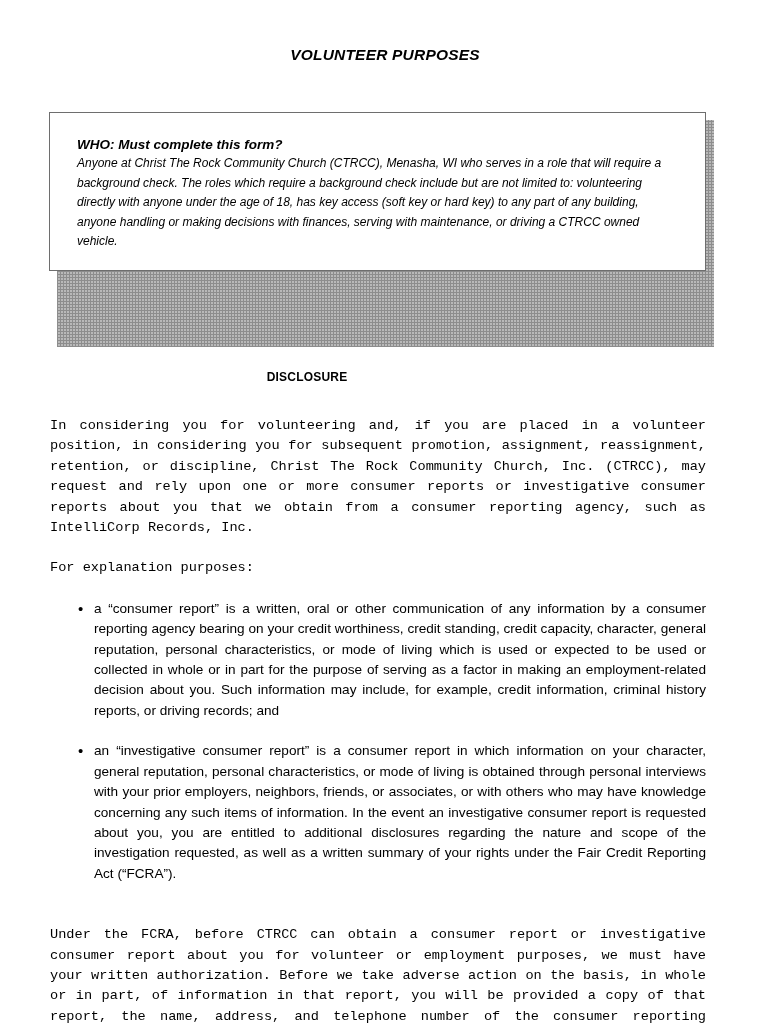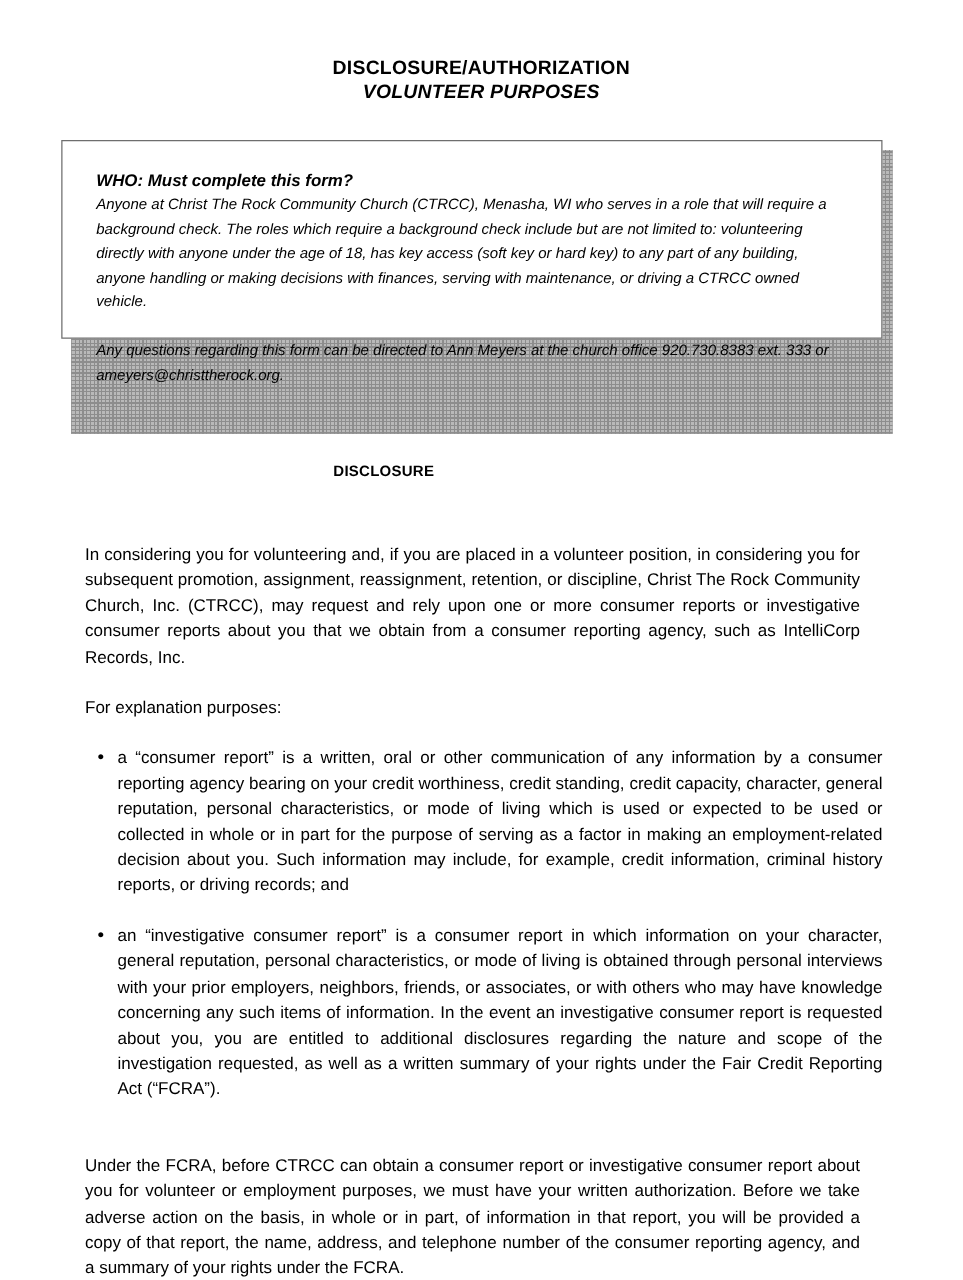--- a/index.html
+++ b/index.html
@@ -109,21 +109,22 @@
   .body-area {
     position: absolute;
     left: 50px;
     top: 416px;
     width: 656px;
   }
   .body-para {
     font-size: 13.6px;
     line-height: 20.4px;
     text-align: justify;
-    margin: 18px;
+    margin: 0;
+    font-family: Liberation Mono, monospace;
   }
   .body-para.gap-lg {
     margin-top: 20px;
   }
   .body-para.gap-xl {
     margin-top: 41px;
   }
 
   ul.bullets {
     list-style: none;
@@ -148,31 +149,29 @@
     font-size: 15px;
     line-height: 20.4px;
   }
 </style>
 </head>
 <body>
 
 <div class="page">
 
   <div class="title-block">
-    <h1 class="doc-title">DISCLOSURE/AUTHORIZATION</h1>
     <h2 class="doc-subtitle">VOLUNTEER PURPOSES</h2>
   </div>
 
   <div class="callout-wrap">
     <div class="callout-shadow"></div>
     <div class="callout-box">
       <div class="callout-inner">
         <p class="callout-heading">WHO: Must complete this form?</p>
         <p class="callout-para">Anyone at Christ The Rock Community Church (CTRCC), Menasha, WI who serves in a role that will require a background check. The roles which require a background check include but are not limited to: volunteering directly with anyone under the age of 18, has key access (soft key or hard key) to any part of any building, anyone handling or making decisions with finances, serving with maintenance, or driving a CTRCC owned vehicle.</p>
-        <p class="callout-para spaced">Any questions regarding this form can be directed to Ann Meyers at the church office 920.730.8383 ext. 333 or ameyers@christtherock.org.</p>
       </div>
     </div>
   </div>
 
   <div class="section-heading">DISCLOSURE</div>
 
   <div class="body-area">
 
     <p class="body-para">In considering you for volunteering and, if you are placed in a volunteer position,  in considering you for subsequent promotion, assignment, reassignment, retention, or discipline, Christ The Rock Community Church, Inc. (CTRCC), may request and rely upon one or more consumer reports or investigative consumer reports about you that we obtain from a consumer reporting agency, such as IntelliCorp Records, Inc.</p>
 

